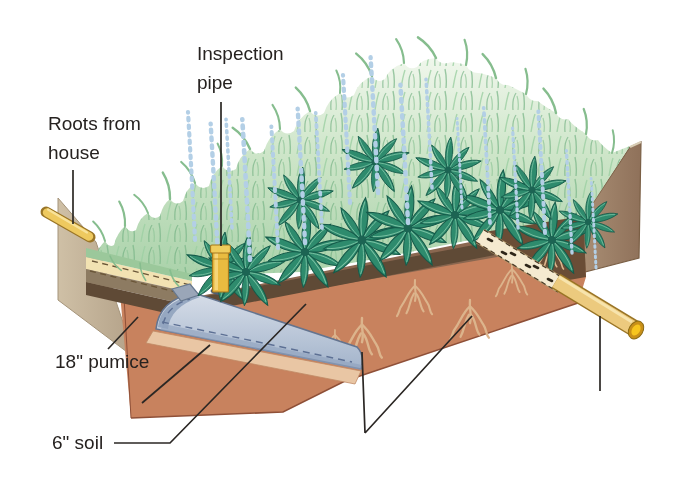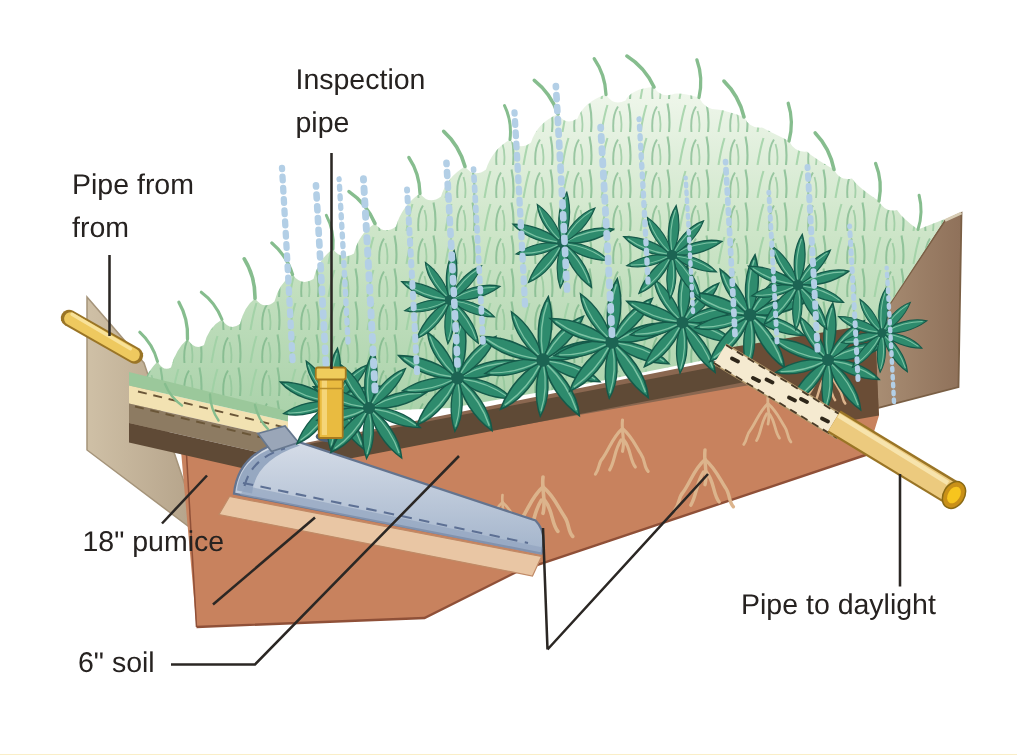--- a/index.html
+++ b/index.html
@@ -1,17 +1,17 @@
 <!DOCTYPE html>
 <html><head>
 <meta charset="utf-8">
 <style>
   html,body{margin:0;padding:0;background:#ffffff;}
   body{width:690px;height:503px;overflow:hidden;}
-  .stage{position:relative;width:690px;height:503px;font-family:"Liberation Sans",sans-serif;background:#eab308;}
+  .stage{position:relative;width:690px;height:503px;font-family:"Liberation Sans",sans-serif;background:#84cc16;}
   .stage svg{position:absolute;left:0;top:0;}
   .lbl{position:absolute;font-size:19px;line-height:1.5;color:#262220;}
   .nw{white-space:nowrap;}
   #lab-inspection{left:197px;top:40px;width:118px;}
   #lab-house{left:48px;top:110px;width:104px;}
   #lab-pumice{left:55px;top:348px;}
   #lab-infiltrator{left:50px;top:391px;}
   #lab-soil{left:52px;top:429px;}
   #lab-roots{left:333px;top:435px;}
   #lab-daylight{left:494px;top:390px;}
@@ -233,17 +233,16 @@
     <line x1="73" y1="170" x2="73" y2="224"></line>
     <line x1="108" y1="349" x2="138" y2="317"></line>
     <line x1="142" y1="403" x2="210" y2="345"></line>
     <path d="M114,443 L170,443 L306,304"></path>
     <path d="M365,433 L362,352 M365,433 L472,316"></path>
     <line x1="600" y1="391" x2="600" y2="316"></line>
   </g>
 </svg>
 
   <div class="lbl" id="lab-inspection">Inspection pipe</div>
-  <div class="lbl" id="lab-house">Pipe from from</div>
+  <div class="lbl" id="lab-house">Roots from house</div>
   <div class="lbl nw" id="lab-pumice">18" pumice</div>
   <div class="lbl nw" id="lab-soil">6" soil</div>
-  <div class="lbl nw" id="lab-daylight">Pipe to daylight</div>
 </div>
 
 </body></html>

